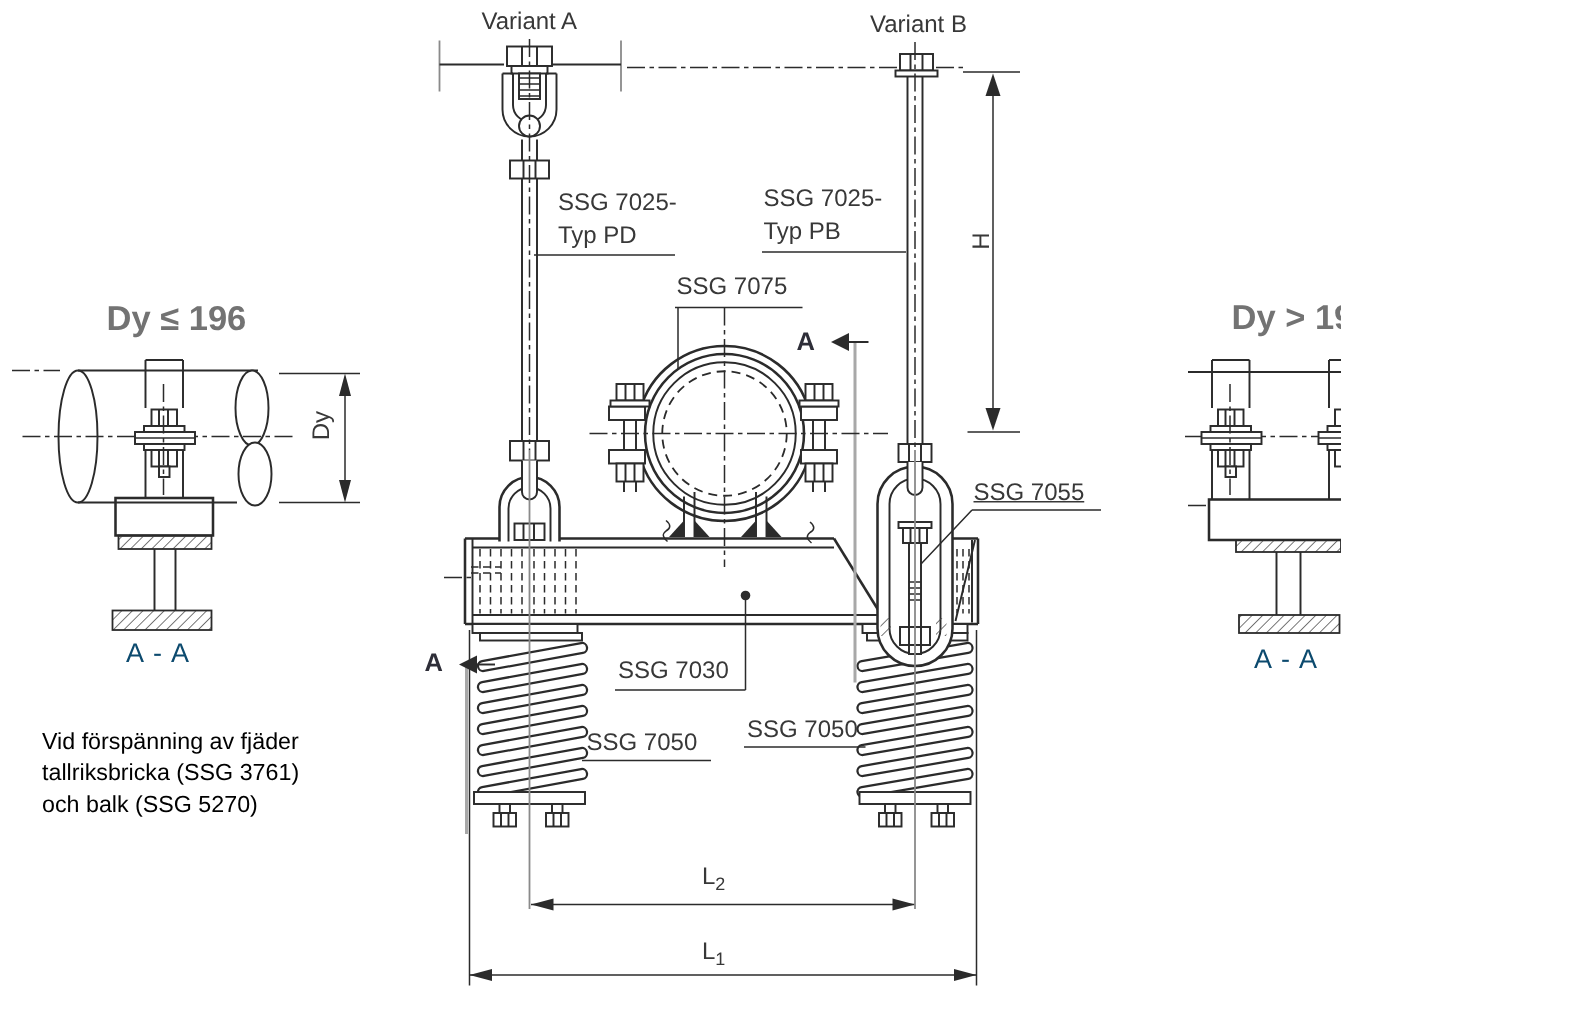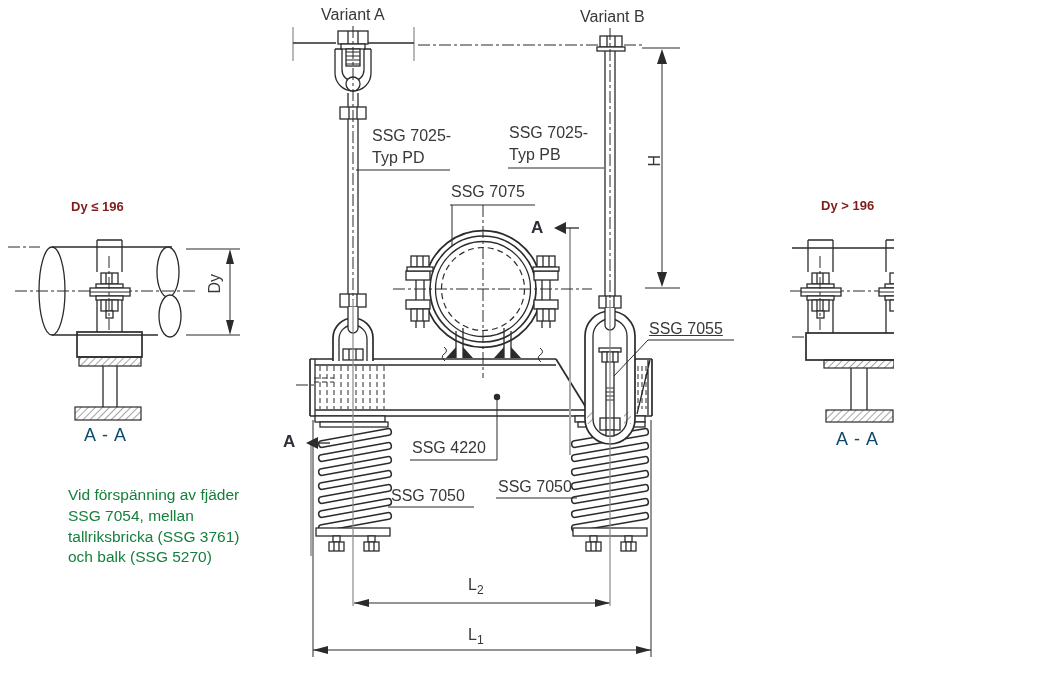--- a/index.html
+++ b/index.html
@@ -1,27 +1,27 @@
 <!DOCTYPE html>
 <html><head>
 <meta charset="utf-8">
 <style>
   html,body{margin:0;padding:0;background:#fff;}
   .canvas{position:relative;width:894px;height:682px;background:#fff;overflow:hidden;
           font-family:"Liberation Sans",sans-serif;}
   .canvas svg{position:absolute;left:0;top:0;z-index:1;}
   .lbl{position:absolute;z-index:2;color:#383838;font-size:16px;white-space:nowrap;line-height:1.1;}
   .lbl2{line-height:22px;}
-  .ttl{font-size:13px;font-weight:700;color:#7f1d1d;}
+  .ttl{font-size:23px;font-weight:700;color:#737373;}
   .sec{font-size:18px;font-weight:400;color:#0c4a6e;letter-spacing:1px;}
   .mark{font-size:17px;font-weight:700;color:#2e2e38;}
   .rot{transform:rotate(-90deg);transform-origin:center center;}
   .dimtxt{font-size:16px;color:#383838;}
   .sub{font-size:12px;vertical-align:-4px;}
-  .note{font-size:15.5px;line-height:20.8px;color:#15803d;margin-left:40px;}
+  .note{font-size:15.5px;line-height:20.8px;color:#000000;}
   
   .s{stroke:#2b2b2b;stroke-width:1.3;fill:none;}
   .sf{stroke:#2b2b2b;stroke-width:1.3;fill:#fff;}
   .s2{stroke:#2b2b2b;stroke-width:1.7;fill:none;}
   .s2f{stroke:#2b2b2b;stroke-width:1.7;fill:#fff;}
   .thin{stroke:#2b2b2b;stroke-width:1;fill:none;}
   .dd{stroke:#2b2b2b;stroke-width:1;fill:none;stroke-dasharray:12 3 3 3;}
   .hid{stroke:#2b2b2b;stroke-width:1;fill:none;stroke-dasharray:5 3;}
   .dash{stroke:#2b2b2b;stroke-width:1.2;fill:none;stroke-dasharray:6 4;}
   .grayl{stroke:#a8a8a8;stroke-width:2;fill:none;}
@@ -344,21 +344,21 @@
   <div>SSG 7025-</div>
   <div>Typ PD</div>
 </div>
 <div class="lbl lbl2" style="left:509px;top:122px;">
   <div>SSG 7025-</div>
   <div>Typ PB</div>
 </div>
 
 <div class="lbl" style="left:451px;top:183px;">SSG 7075</div>
 <div class="lbl" style="left:649px;top:320px;text-decoration:underline;">SSG 7055</div>
-<div class="lbl" style="left:412px;top:439px;">SSG 4220</div>
+<div class="lbl" style="left:412px;top:439px;">SSG 7030</div>
 <div class="lbl" style="left:391px;top:487px;">SSG 7050</div>
 <div class="lbl" style="left:498px;top:478px;">SSG 7050</div>
 
 <div class="lbl dimtxt rot" style="left:645px;top:152px;width:20px;text-align:center;">H</div>
 
 <div class="lbl mark" style="left:531px;top:219px;">A</div>
 <div class="lbl mark" style="left:283px;top:433px;">A</div>
 
 <div class="lbl dimtxt" style="left:468px;top:576px;"><span>L</span><span class="sub">2</span></div>
 <div class="lbl dimtxt" style="left:468px;top:626px;"><span>L</span><span class="sub">1</span></div>
@@ -366,18 +366,17 @@
 <div class="lbl ttl" style="left:71px;top:200px;">Dy ≤ 196</div>
 <div class="lbl dimtxt rot" style="left:201px;top:275px;width:28px;text-align:center;">Dy</div>
 <div class="lbl sec" style="left:84px;top:426px;">A - A</div>
 
 <div class="lbl ttl" style="left:821px;top:199px;">Dy &gt; 196</div>
 <div class="lbl dimtxt rot" style="left:976px;top:276px;width:28px;text-align:center;">Dy</div>
 <div class="lbl sec" style="left:836px;top:430px;">A - A</div>
 
 <div class="note" style="position:absolute;left:28px;top:485px;z-index:2;">
   <div>Vid förspänning av fjäder</div>
-  <div>SSG 7054, mellan</div>
   <div>tallriksbricka (SSG 3761)</div>
   <div>och balk (SSG 5270)</div>
 </div>
 
 </div>
 
 </body></html>

